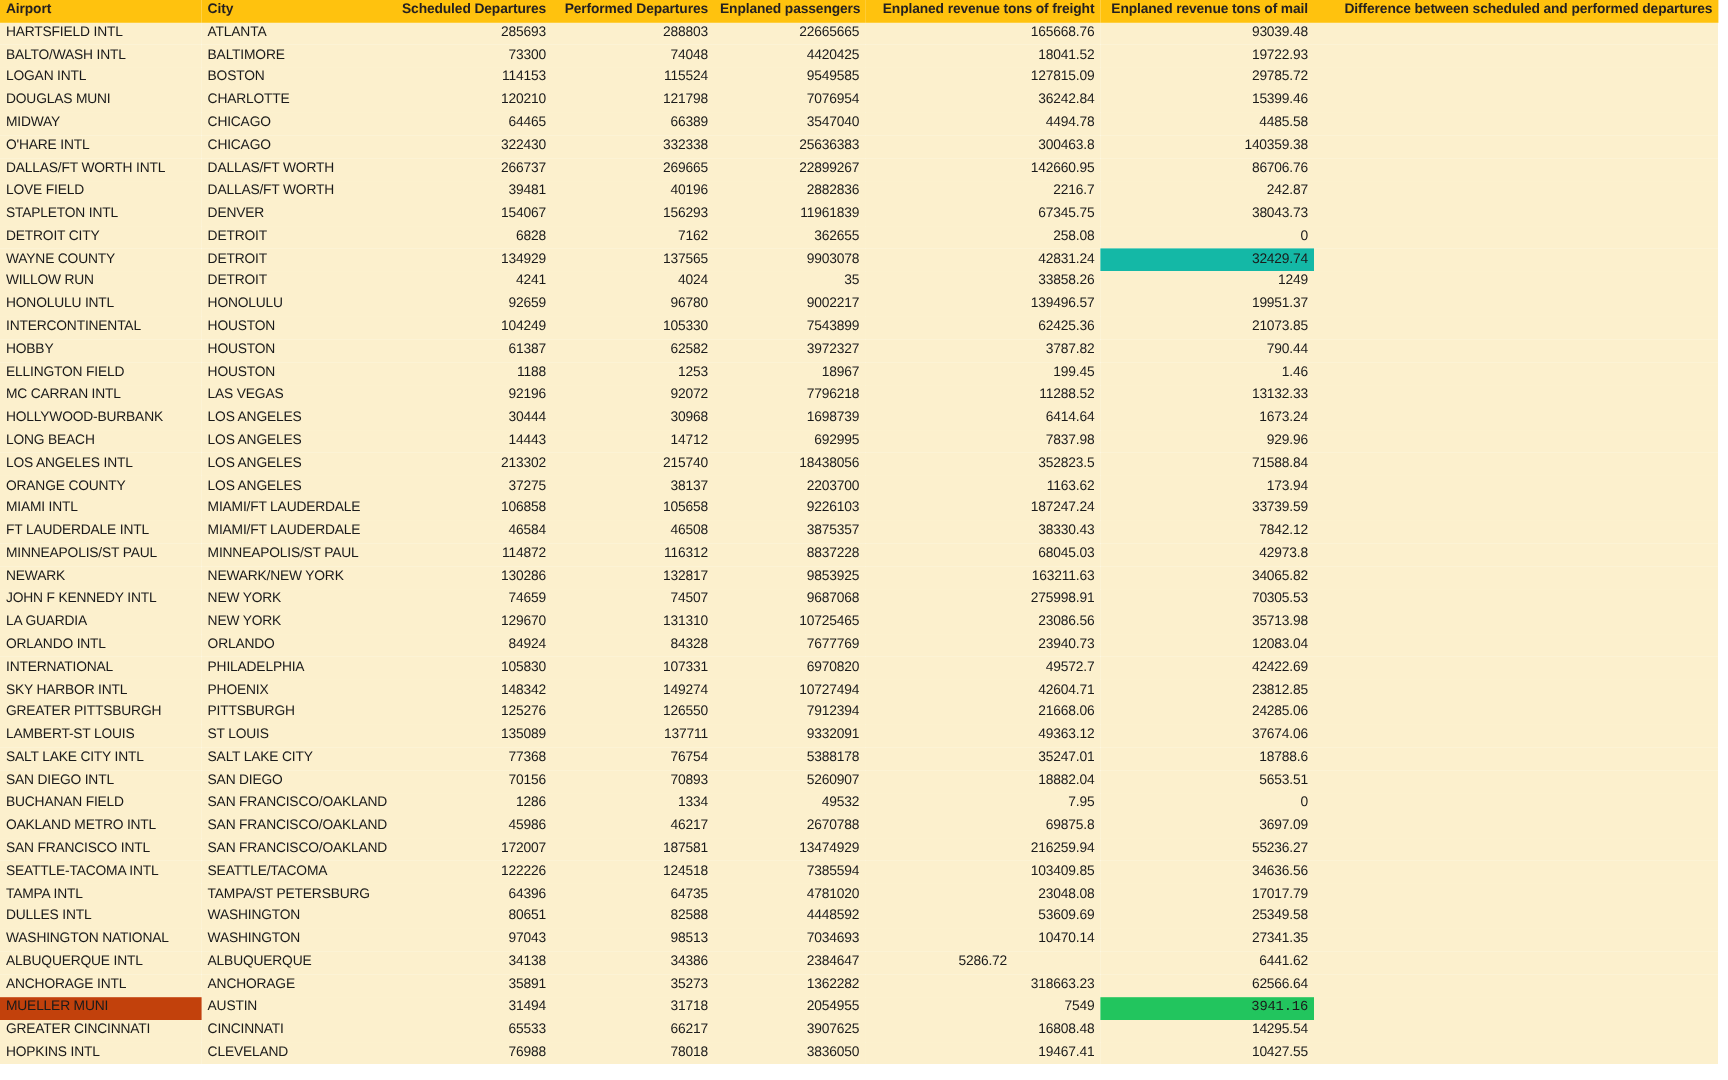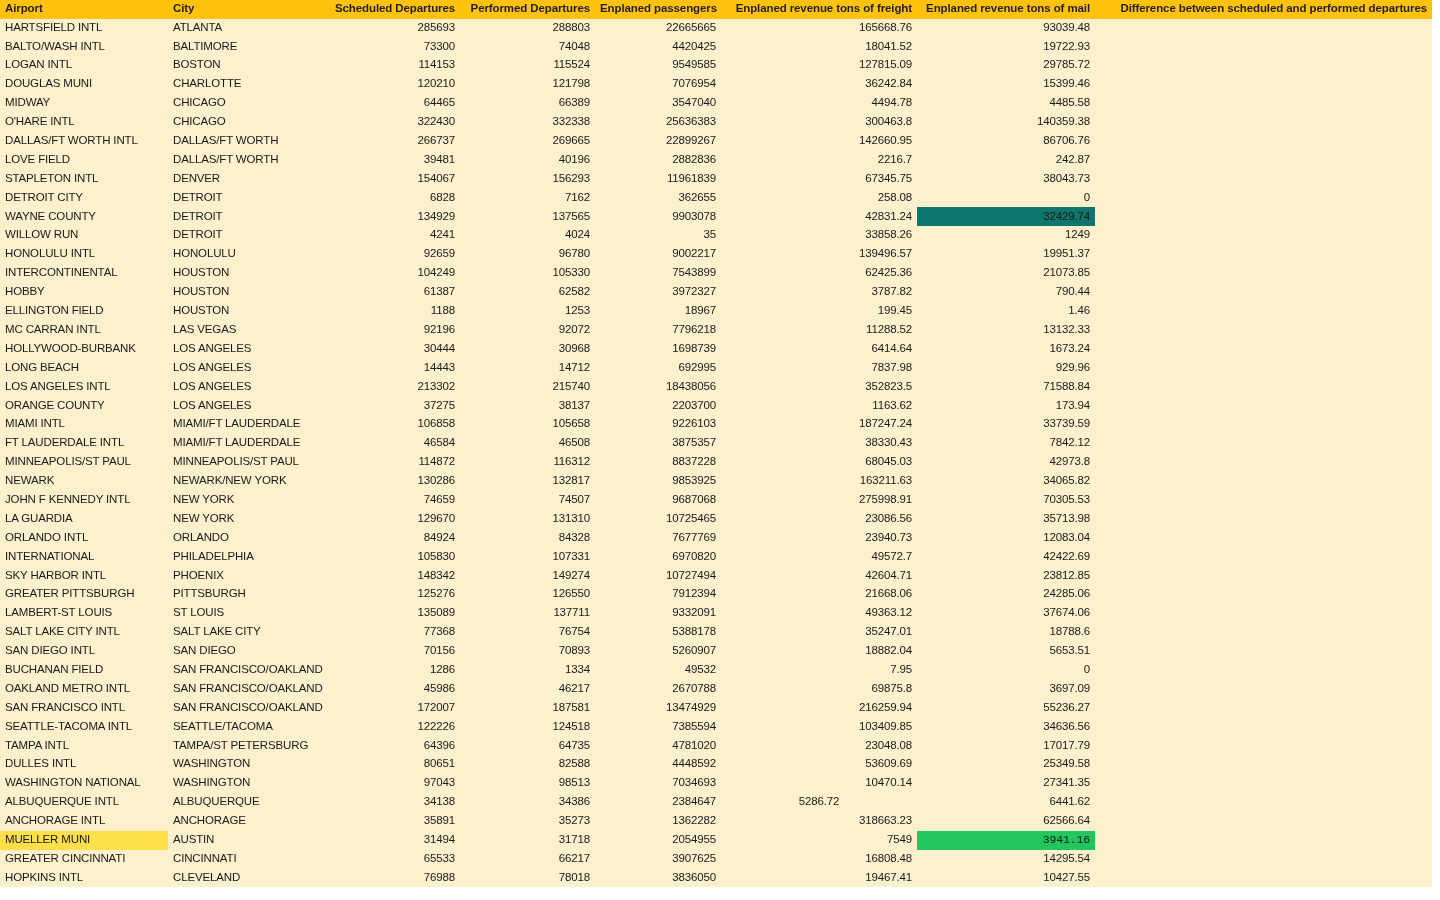--- a/index.html
+++ b/index.html
@@ -202,21 +202,21 @@
           <td class="r" style="background: rgb(252, 240, 205); color: rgb(26, 26, 26);">0</td>
           <td class="e" style="background: rgb(252, 240, 205); color: rgb(26, 26, 26);"></td>
         </tr>
         <tr>
           <td class="l" style="background: rgb(252, 240, 205); color: rgb(26, 26, 26);">WAYNE COUNTY</td>
           <td class="l" style="background: rgb(252, 240, 205); color: rgb(26, 26, 26);">DETROIT</td>
           <td class="r" style="background: rgb(252, 240, 205); color: rgb(26, 26, 26);">134929</td>
           <td class="r" style="background: rgb(252, 240, 205); color: rgb(26, 26, 26);">137565</td>
           <td class="r" style="background: rgb(252, 240, 205); color: rgb(26, 26, 26);">9903078</td>
           <td class="r" style="background: rgb(252, 240, 205); color: rgb(26, 26, 26);">42831.24</td>
-          <td class="r" style="background: #0f766e; color: rgb(26, 26, 26);">32429.74</td>
+          <td class="r" style="background: #14b8a6; color: rgb(26, 26, 26);">32429.74</td>
           <td class="e" style="background: rgb(252, 240, 205); color: rgb(26, 26, 26);"></td>
         </tr>
         <tr>
           <td class="l" style="background: rgb(252, 240, 205); color: rgb(26, 26, 26);">WILLOW RUN</td>
           <td class="l" style="background: rgb(252, 240, 205); color: rgb(26, 26, 26);">DETROIT</td>
           <td class="r" style="background: rgb(252, 240, 205); color: rgb(26, 26, 26);">4241</td>
           <td class="r" style="background: rgb(252, 240, 205); color: rgb(26, 26, 26);">4024</td>
           <td class="r" style="background: rgb(252, 240, 205); color: rgb(26, 26, 26);">35</td>
           <td class="r" style="background: rgb(252, 240, 205); color: rgb(26, 26, 26);">33858.26</td>
           <td class="r" style="background: rgb(252, 240, 205); color: rgb(26, 26, 26);">1249</td>
@@ -526,21 +526,21 @@
           <td class="l" style="background: rgb(252, 240, 205); color: rgb(26, 26, 26);">ANCHORAGE INTL</td>
           <td class="l" style="background: rgb(252, 240, 205); color: rgb(26, 26, 26);">ANCHORAGE</td>
           <td class="r" style="background: rgb(252, 240, 205); color: rgb(26, 26, 26);">35891</td>
           <td class="r" style="background: rgb(252, 240, 205); color: rgb(26, 26, 26);">35273</td>
           <td class="r" style="background: rgb(252, 240, 205); color: rgb(26, 26, 26);">1362282</td>
           <td class="r" style="background: rgb(252, 240, 205); color: rgb(26, 26, 26);">318663.23</td>
           <td class="r" style="background: rgb(252, 240, 205); color: rgb(26, 26, 26);">62566.64</td>
           <td class="e" style="background: rgb(252, 240, 205); color: rgb(26, 26, 26);"></td>
         </tr>
         <tr>
-          <td class="l" style="background: #fde047; color: rgb(26, 26, 26);">MUELLER MUNI</td>
+          <td class="l" style="background: #c2410c; color: rgb(26, 26, 26);">MUELLER MUNI</td>
           <td class="l" style="background: rgb(252, 240, 205); color: rgb(26, 26, 26);">AUSTIN</td>
           <td class="r" style="background: rgb(252, 240, 205); color: rgb(26, 26, 26);">31494</td>
           <td class="r" style="background: rgb(252, 240, 205); color: rgb(26, 26, 26);">31718</td>
           <td class="r" style="background: rgb(252, 240, 205); color: rgb(26, 26, 26);">2054955</td>
           <td class="r" style="background: rgb(252, 240, 205); color: rgb(26, 26, 26);">7549</td>
           <td class="r" style="background: #22c55e; color: rgb(26, 26, 26); font-family: Liberation Mono, monospace;">3941.16</td>
           <td class="e" style="background: rgb(252, 240, 205); color: rgb(26, 26, 26);"></td>
         </tr>
         <tr>
           <td class="l" style="background: rgb(252, 240, 205); color: rgb(26, 26, 26);">GREATER CINCINNATI</td>

